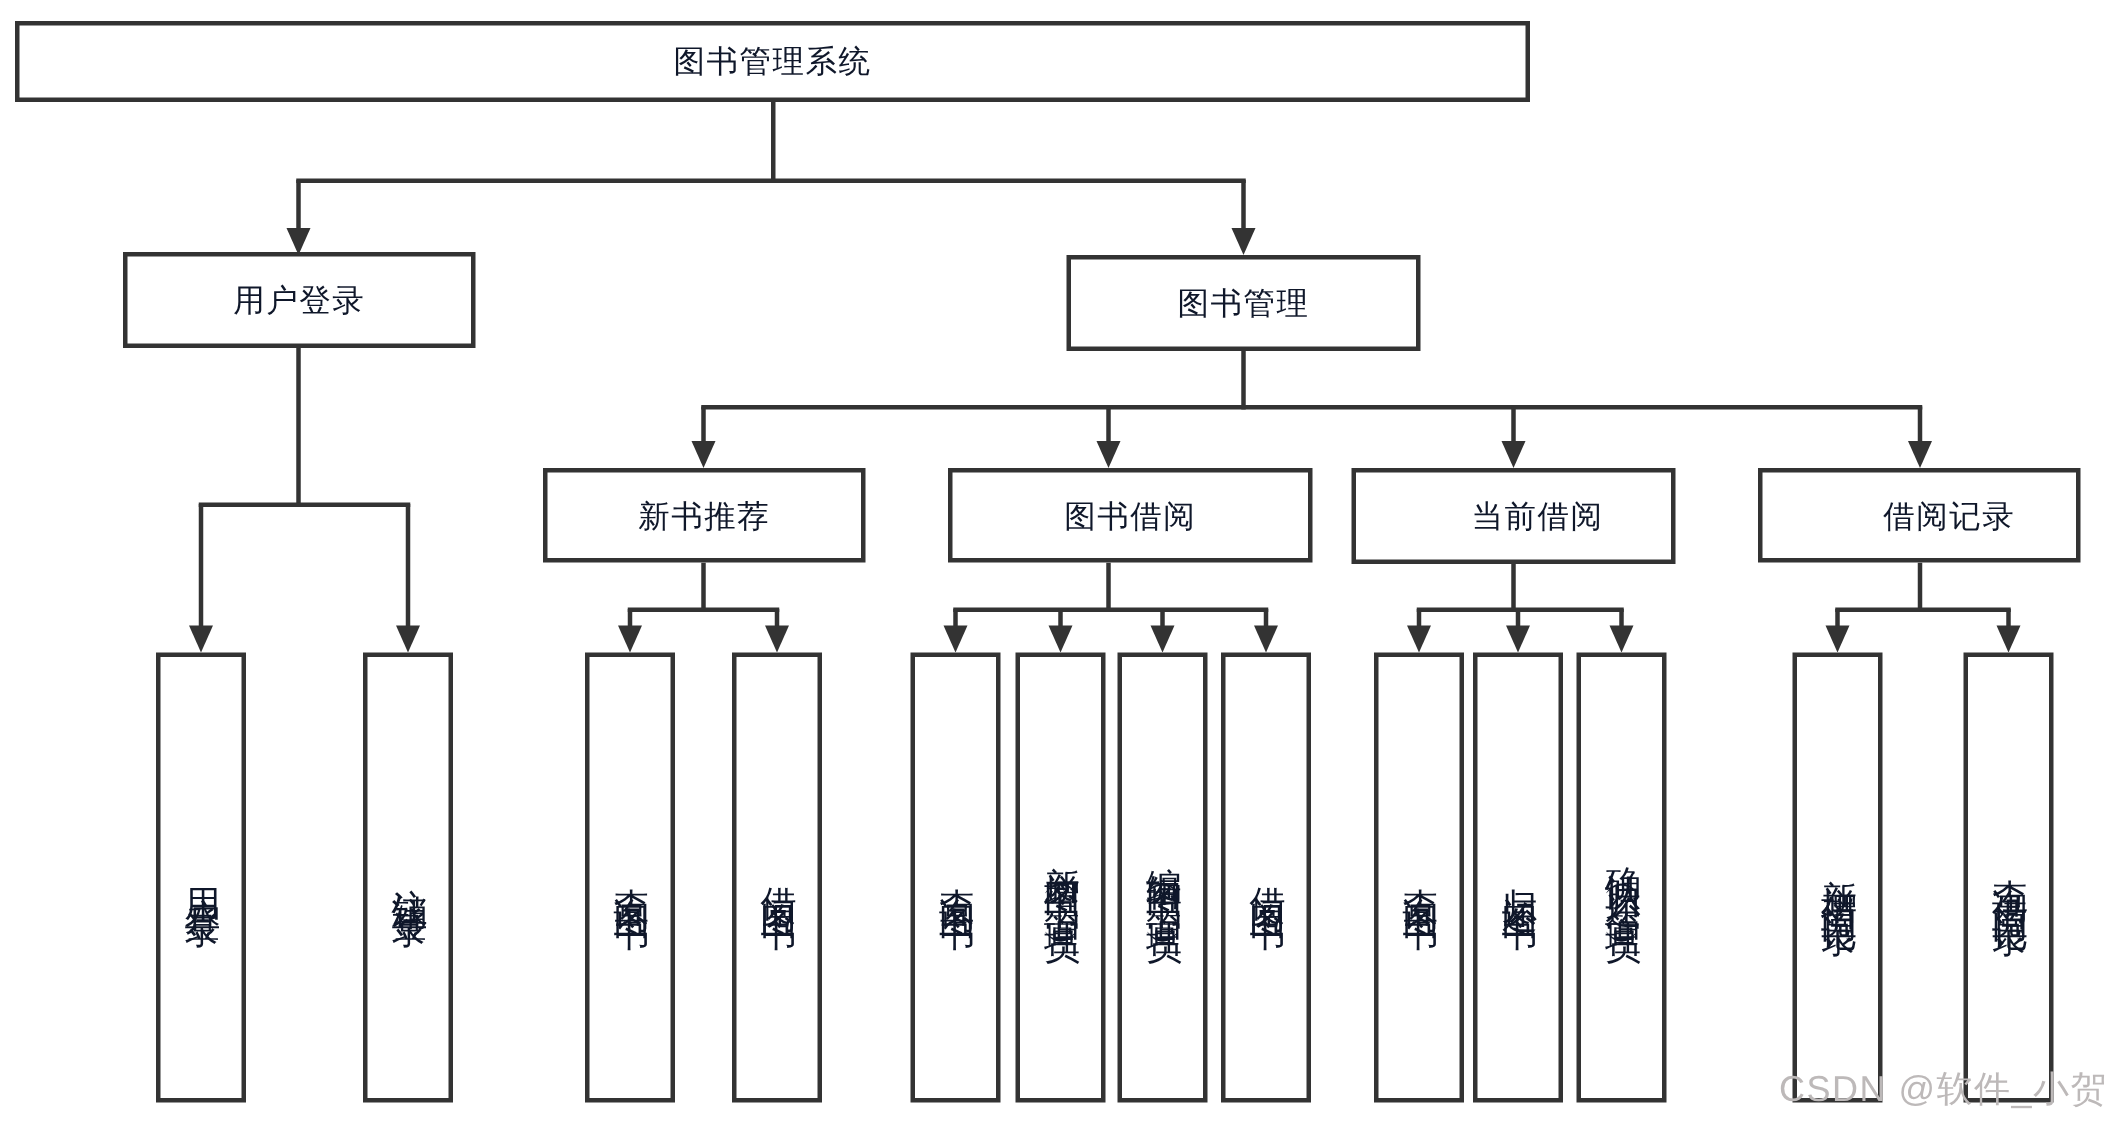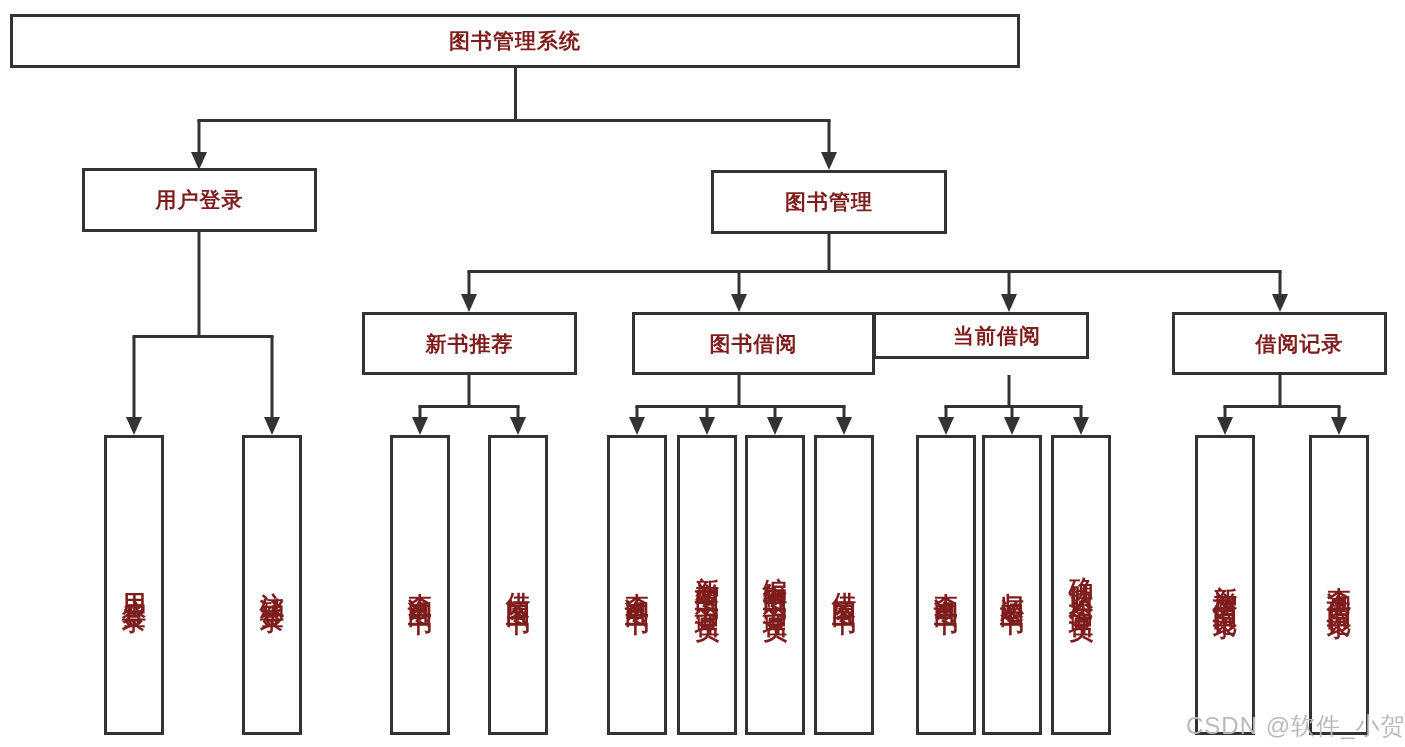--- a/index.html
+++ b/index.html
@@ -24,22 +24,21 @@
     pointer-events: none;
   }
   .box {
     position: absolute;
     box-sizing: border-box;
     border: 3px solid #333333;
     background: #ffffff;
     display: flex;
     align-items: center;
     justify-content: center;
-    color: #7f1d1d;
-    font-weight: bold;
+    color: #0f172a;
   }
   .hlabel {
     font-size: 21px;
     letter-spacing: 1px;
     white-space: nowrap;
   }
   .leaf {
     top: 435px;
     width: 60px;
     height: 300px;
@@ -53,21 +52,21 @@
     white-space: nowrap;
   }
   
   #box-root { left: 10px;  top: 14px;  width: 1010px; height: 54px; }
   
   #box-user { left: 82px;  top: 168px; width: 235px;  height: 64px; }
   #box-mgmt { left: 711px; top: 170px; width: 236px;  height: 64px; }
   
   #box-nb   { left: 362px; top: 312px; width: 215px;  height: 63px; }
   #box-bb   { left: 632px; top: 312px; width: 243px;  height: 63px; }
-  #box-cb   { left: 873px; top: 312px; width: 216px;  height: 47px; padding-left: 32px; }
+  #box-cb   { left: 901px; top: 312px; width: 216px;  height: 64px; padding-left: 32px; }
   #box-br   { left: 1172px;top: 312px; width: 215px;  height: 63px; padding-left: 40px; }
   
   #leaf-ul     { left: 104px; }
   #leaf-logout { left: 242px; }
   #leaf-nb-q   { left: 390px; }
   #leaf-nb-b   { left: 488px; }
   #leaf-bb-q   { left: 607px; }
   #leaf-bb-add { left: 677px; }
   #leaf-bb-edit{ left: 745px; }
   #leaf-bb-b   { left: 814px; }

